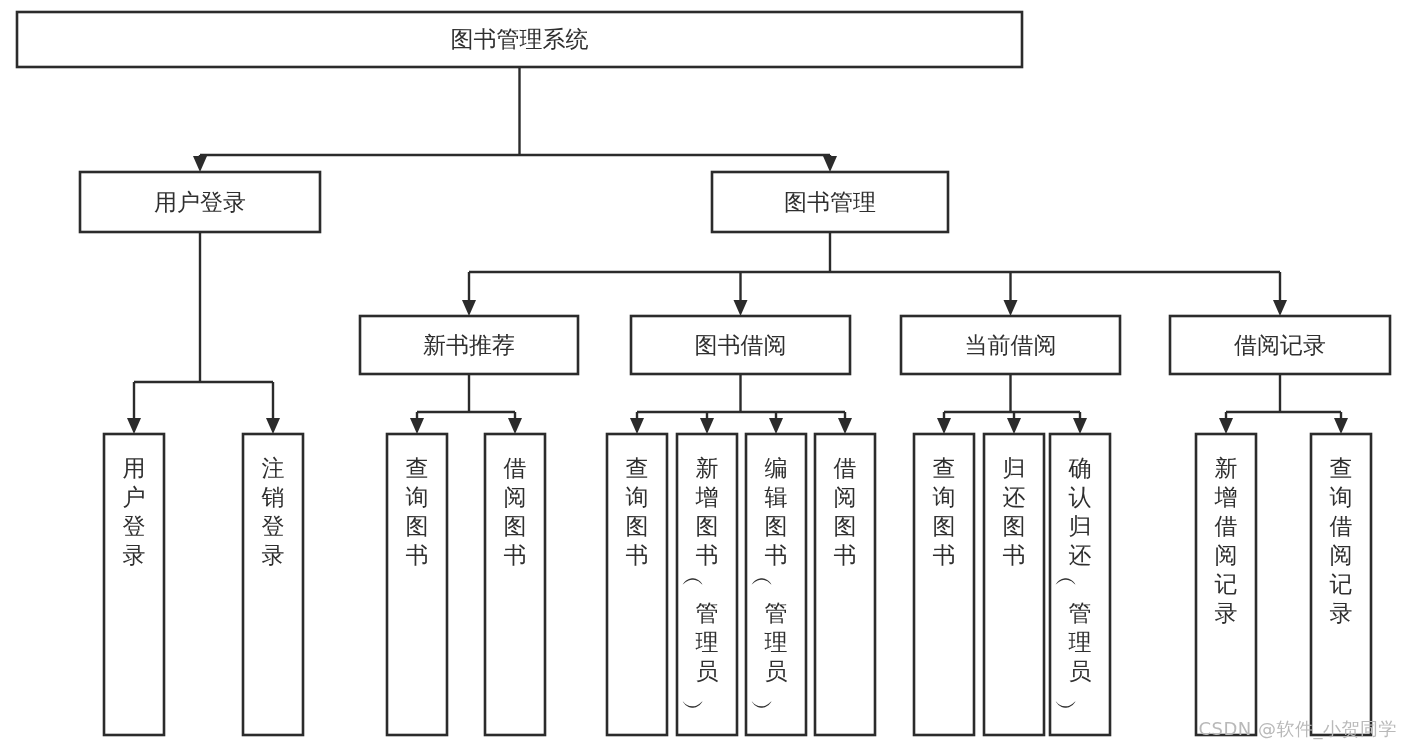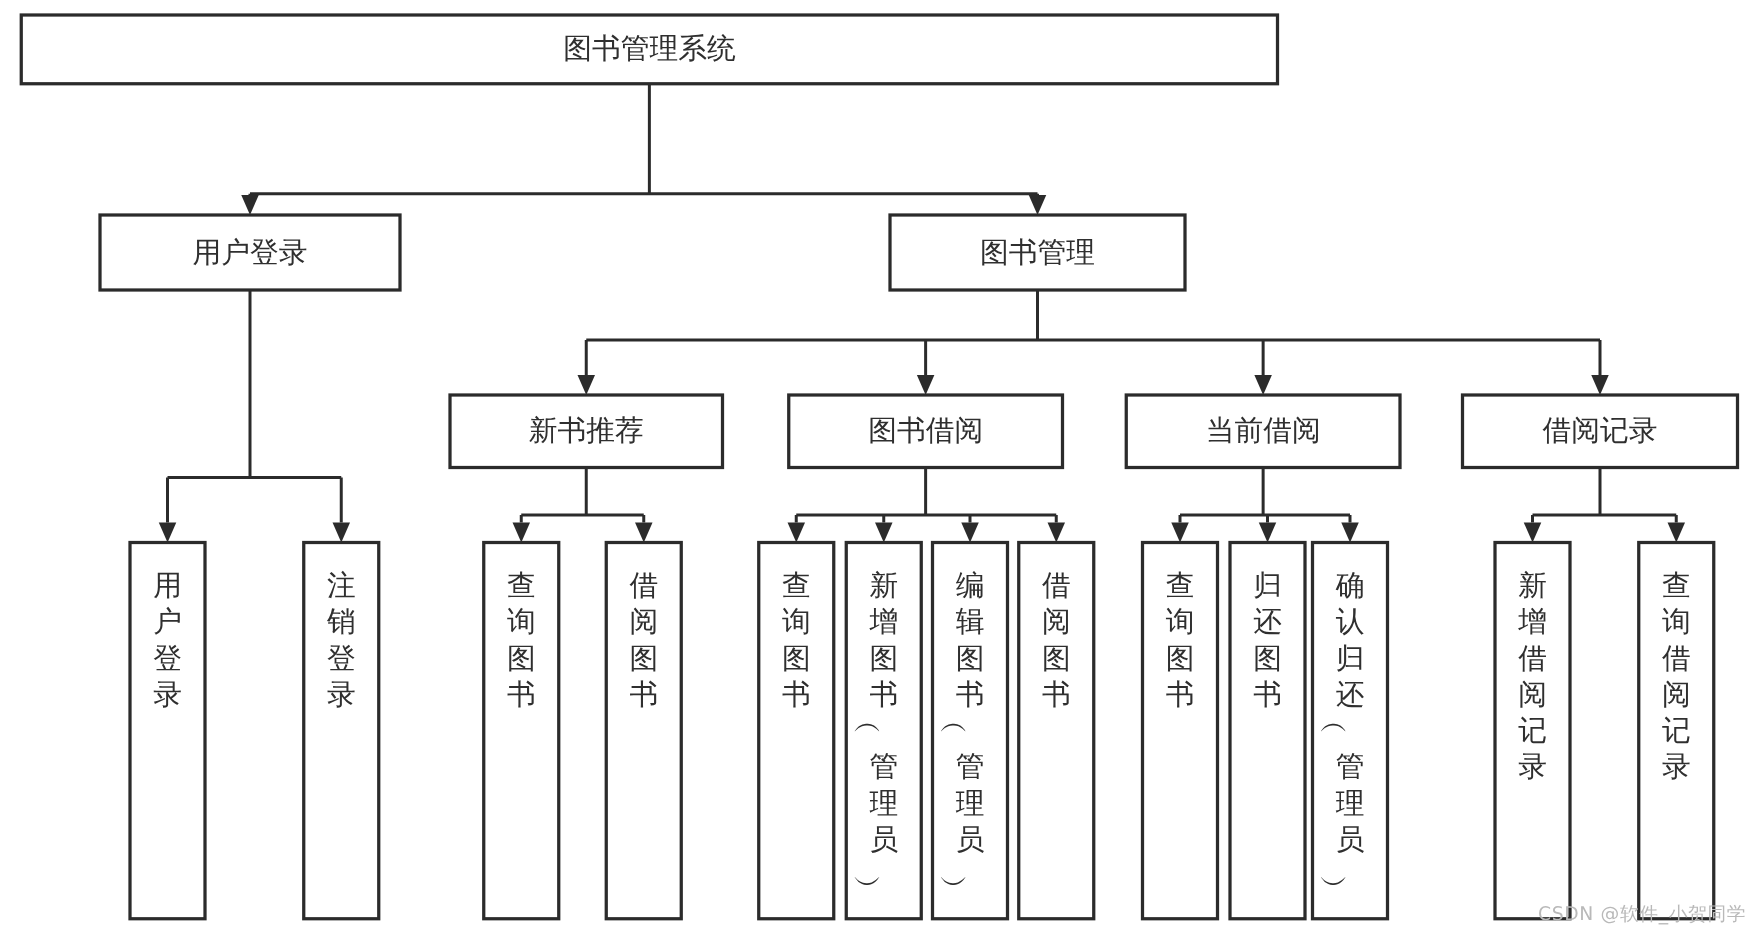--- a/index.html
+++ b/index.html
@@ -54,21 +54,21 @@
     fill: #2f2f2f;
     font-family: "DejaVu Sans", "Liberation Sans", sans-serif;
     font-size: 23px;
     text-anchor: middle;
   }
   .watermark {
     position: absolute;
     right: 8px;
     bottom: 6px;
     font-family: "DejaVu Sans", "Liberation Sans", sans-serif;
-    font-size: 15px;
+    font-size: 18px;
     color: #b9b9b9;
     white-space: nowrap;
     letter-spacing: 0.5px;
     pointer-events: none;
   }
 </style>
 </head>
 <body>
 
 <div id="diagram-root">

